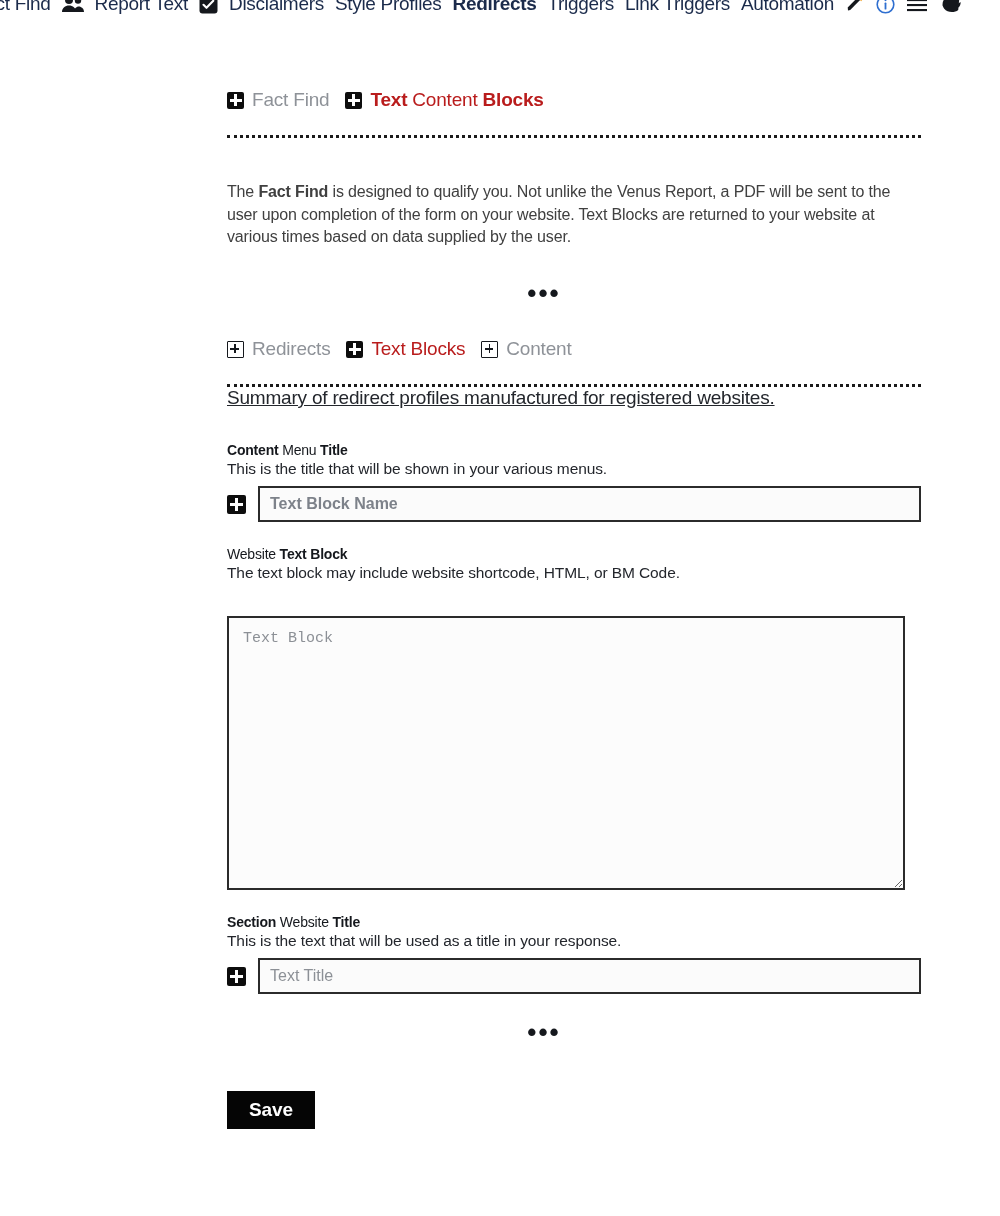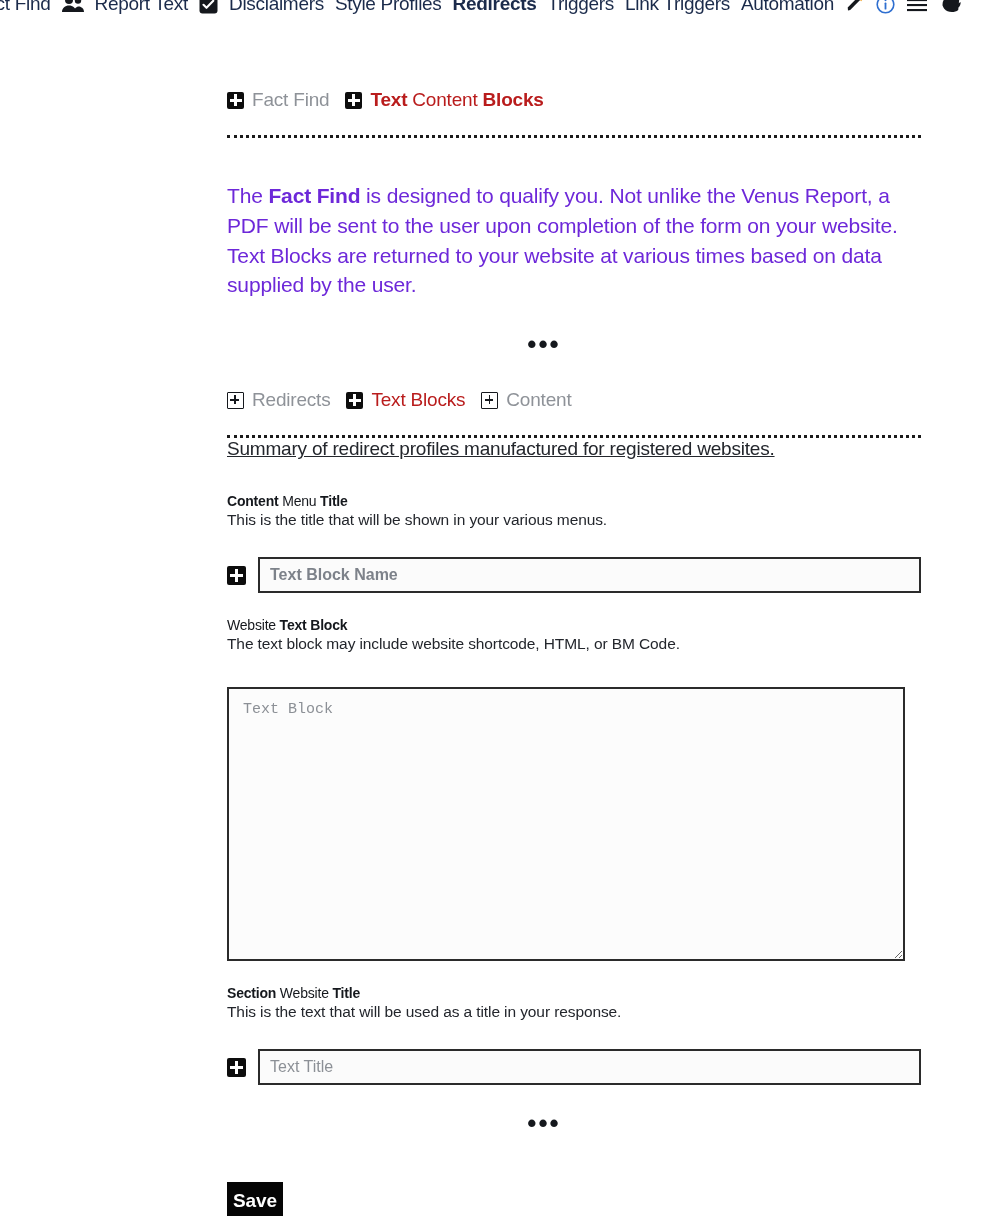--- a/index.html
+++ b/index.html
@@ -108,23 +108,23 @@
 
   
   .dotrule {
     height: 0;
     border-top: 3px dotted #1a1a1a;
     margin-top: 24px;
   }
 
   
   .para {
-    font-size: 21px;
+    font-size: 16px;
     line-height: 1.42;
-    color: #6d28d9;
+    color: #404040;
     letter-spacing: -0.15px;
   }
   .para b { font-weight: 700; }
 
   
   .dots {
     text-align: center;
     width: 694px;
     margin-left: -30px;
     color: #15181d;
@@ -152,21 +152,21 @@
   .field-help {
     font-size: 15.5px;
     color: #23262c;
     letter-spacing: -0.1px;
     margin-top: 2px;
   }
 
   .input-row {
     display: flex;
     align-items: center;
-    margin-top: 28px;
+    margin-top: 8px;
   }
   .input-row .plus-filled {
     width: 19px;
     height: 19px;
     margin-right: 12px;
   }
   .input-row .plus-filled::before { left: 8px; top: 3px; width: 3px; height: 13px; }
   .input-row .plus-filled::after  { left: 3px; top: 8px; width: 13px; height: 3px; }
 
   .text-input {
@@ -202,21 +202,21 @@
   .text-area::placeholder { color: #8c9096; }
 
   .save-btn {
     display: inline-block;
     background: #050505;
     color: #ffffff;
     font-size: 19px;
     font-weight: 700;
     font-family: "Liberation Sans", sans-serif;
     border: none;
-    padding: 8px 6px;
+    padding: 8px 22px;
     letter-spacing: -0.1px;
     cursor: pointer;
   }
 </style>
 </head>
 <body>
 
 <div class="topnav">
   <span class="nav-item nav-first">Fact Find</span>
 

